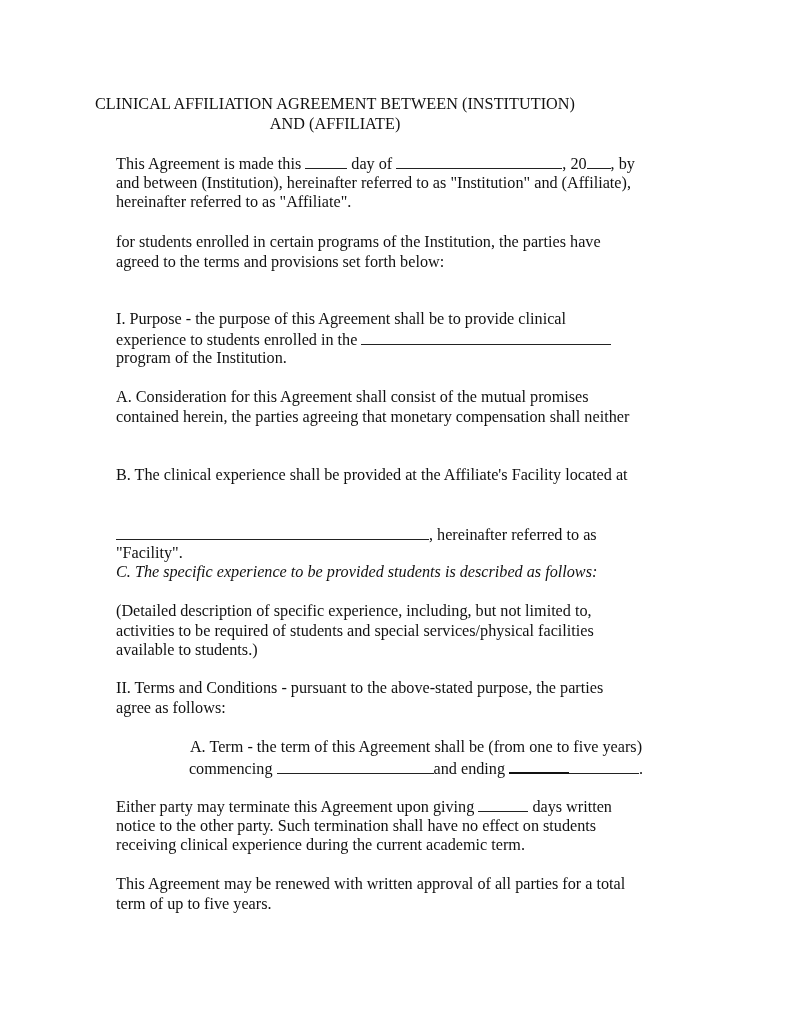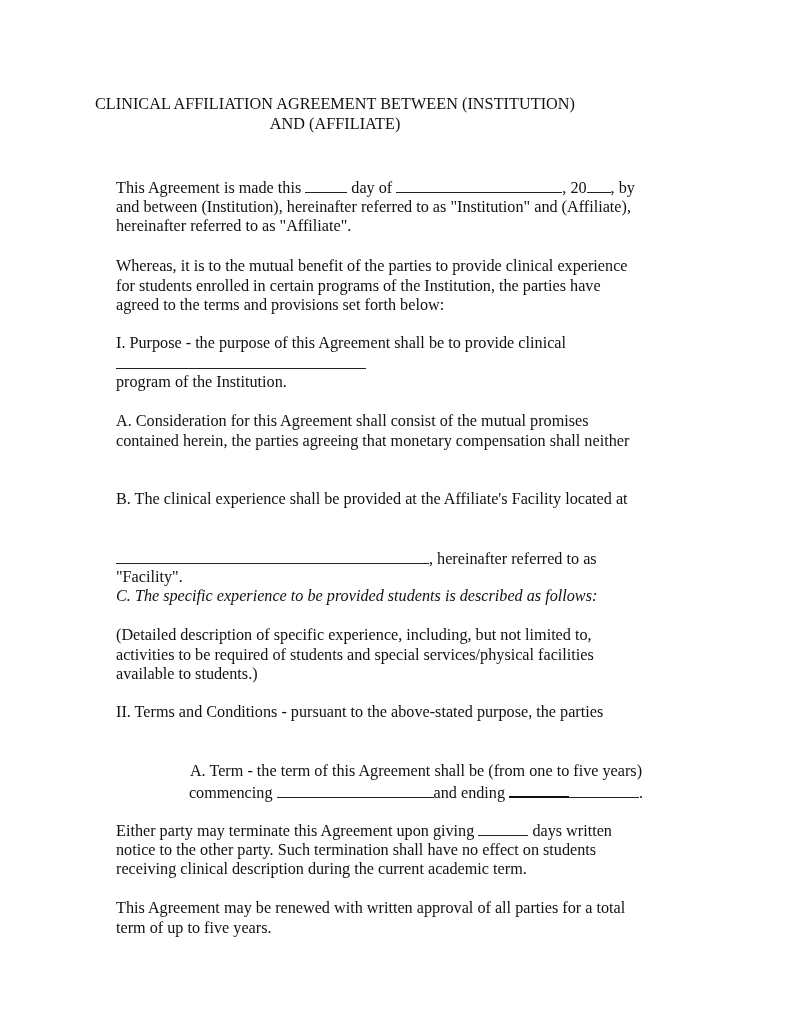--- a/index.html
+++ b/index.html
@@ -32,21 +32,20 @@
       top: 95px;
       letter-spacing: 0.05px;
     }
     .para {
       position: absolute;
       left: 116px;
       width: 600px;
       font-size: 16.2px;
       line-height: 19.5px;
       white-space: nowrap;
-      margin-top: 24px;
     }
     .line { display: block; height: 19.5px; }
     .blank { display: inline-block; border-bottom: 1px solid #222; height: 14px; vertical-align: baseline; }
     .blank.thick { border-bottom: 2px solid #111; }
   </style>
 </head>
 <body>
 
 <div class="page">
 
@@ -57,29 +56,28 @@
 
   <div class="para" style="top:154px;">
     <span class="line">
       <span>This Agreement is made this </span><span class="blank" style="width:42px;"></span><span> day of </span><span class="blank" style="width:166px;"></span><span>, 20</span><span class="blank" style="width:24px;"></span><span>, by</span>
     </span>
     <span class="line">and between (Institution), hereinafter referred to as "Institution" and (Affiliate),</span>
     <span class="line">hereinafter referred to as "Affiliate".</span>
   </div>
 
   <div class="para" style="top:233px;">
-    <span class="line">Whereas, it is to the mutual benefit of the parties to provide clinical experience</span>
     <span class="line">for students enrolled in certain programs of the Institution, the parties have</span>
     <span class="line">agreed to the terms and provisions set forth below:</span>
   </div>
 
   <div class="para" style="top:310px;">
     <span class="line">I. Purpose - the purpose of this Agreement shall be to provide clinical</span>
     <span class="line">
-      <span class="blank" style="width:250px;"></span>
+      <span>experience to students enrolled in the </span><span class="blank" style="width:250px;"></span>
     </span>
     <span class="line">program of the Institution.</span>
   </div>
 
   <div class="para" style="top:388px;">
     <span class="line">A. Consideration for this Agreement shall consist of the mutual promises</span>
     <span class="line">contained herein, the parties agreeing that monetary compensation shall neither</span>
   </div>
 
   <div class="para" style="top:466px;">
@@ -96,35 +94,36 @@
   </div>
 
   <div class="para" style="top:602px;">
     <span class="line">(Detailed description of specific experience, including, but not limited to,</span>
     <span class="line">activities to be required of students and special services/physical facilities</span>
     <span class="line">available to students.)</span>
   </div>
 
   <div class="para" style="top:679px;">
     <span class="line">II. Terms and Conditions - pursuant to the above-stated purpose, the parties</span>
+    <span class="line">agree as follows:</span>
   </div>
 
   <div class="para" style="top:738px;text-align:center;">
     <span class="line">A. Term - the term of this Agreement shall be (from one to five years)</span>
     <span class="line">
       <span>commencing </span><span class="blank" style="width:157px;"></span><span>and ending </span><span class="blank thick" style="width:60px;"></span><span class="blank" style="width:70px;"></span><span>.</span>
     </span>
   </div>
 
   <div class="para" style="top:797px;">
     <span class="line">
       <span>Either party may terminate this Agreement upon giving </span><span class="blank" style="width:50px;"></span><span> days written</span>
     </span>
     <span class="line">notice to the other party. Such termination shall have no effect on students</span>
-    <span class="line">receiving clinical description during the current academic term.</span>
+    <span class="line">receiving clinical experience during the current academic term.</span>
   </div>
 
   <div class="para" style="top:875px;">
     <span class="line">This Agreement may be renewed with written approval of all parties for a total</span>
     <span class="line">term of up to five years.</span>
   </div>
 
 </div>
 
 </body></html>

